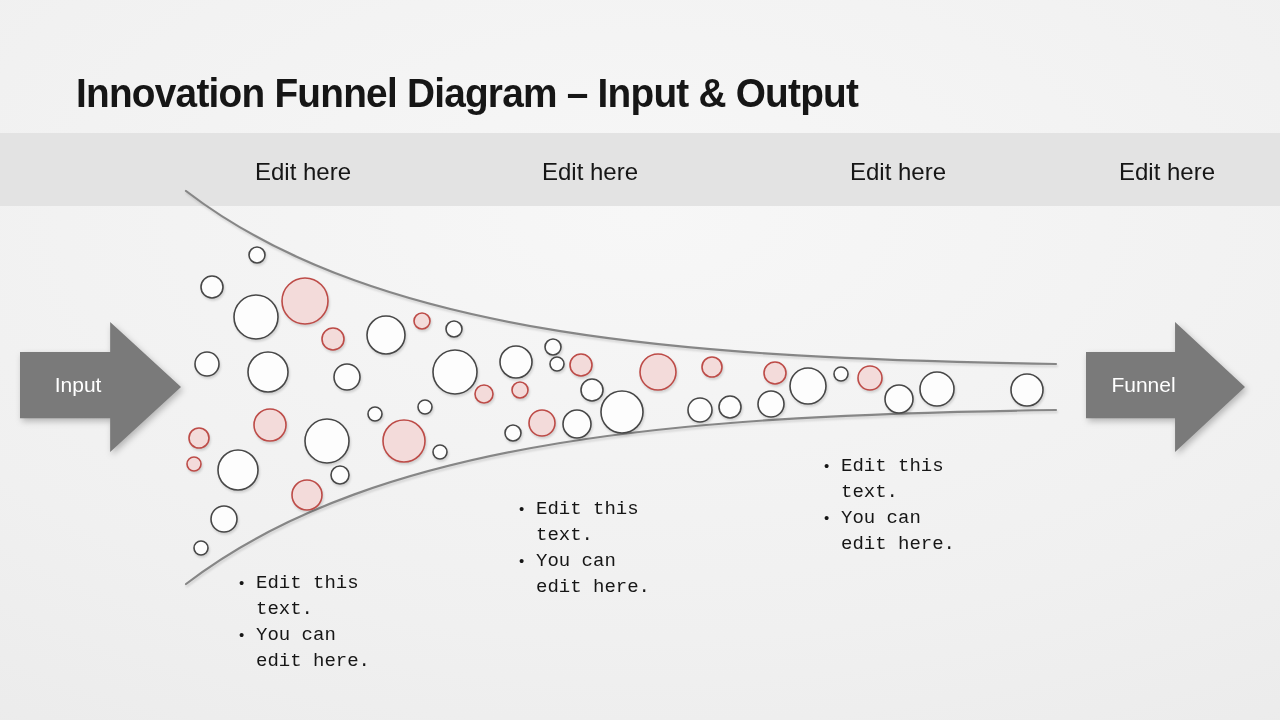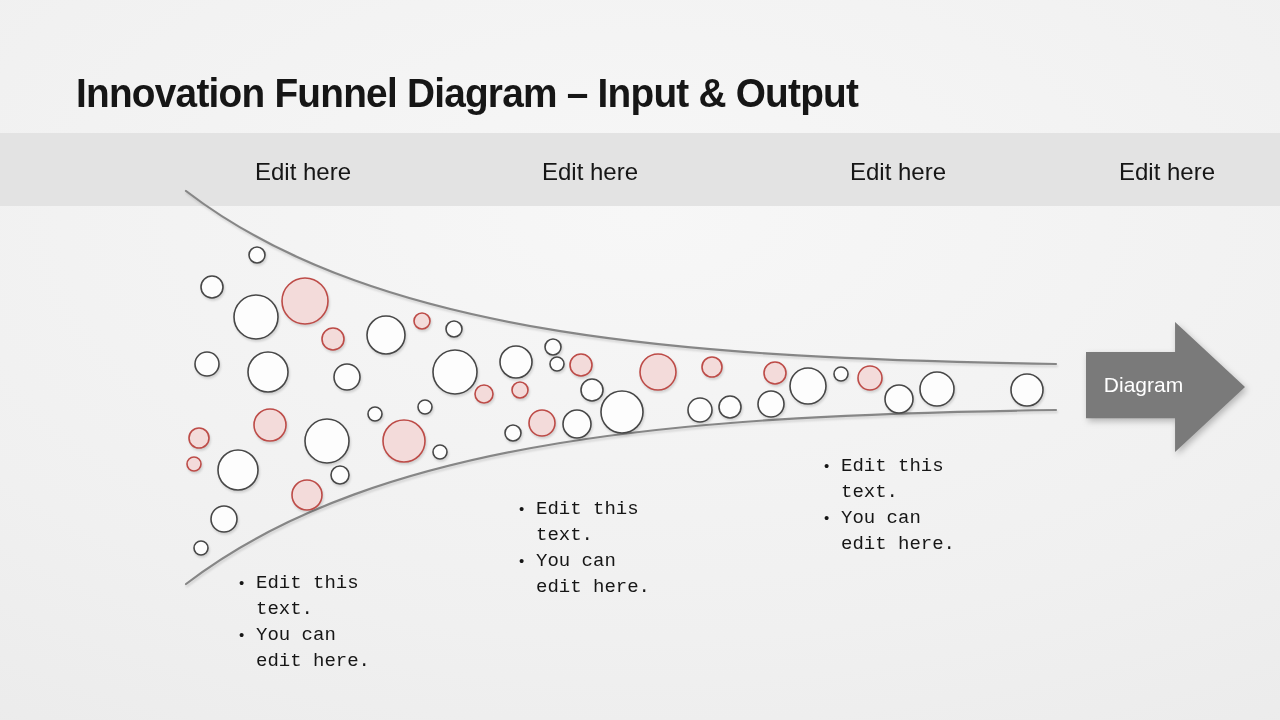--- a/index.html
+++ b/index.html
@@ -134,24 +134,28 @@
         <circle cx="771" cy="404" r="13" class="bubble white"></circle>
         <circle cx="808" cy="386" r="18" class="bubble white"></circle>
         <circle cx="841" cy="374" r="7" class="bubble white"></circle>
         <circle cx="870" cy="378" r="12" class="bubble pink"></circle>
         <circle cx="899" cy="399" r="14" class="bubble white"></circle>
         <circle cx="937" cy="389" r="17" class="bubble white"></circle>
         <circle cx="1027" cy="390" r="16" class="bubble white"></circle>
       </g>
   </svg>
 
+  <div class="arrow-wrap input">
+    <div class="arrow-fill"></div>
+    <span class="arrow-label">Input</span>
+  </div>
 
   <div class="arrow-wrap output">
     <div class="arrow-fill"></div>
-    <span class="arrow-label">Diagram</span>
+    <span class="arrow-label">Funnel</span>
   </div>
 
   <div class="note note-1">
     <div class="note-row">
       <span class="note-bullet">•</span>
       <span class="note-text">Edit this text.</span>
     </div>
     <div class="note-row">
       <span class="note-bullet">•</span>
       <span class="note-text">You can edit here.</span>

